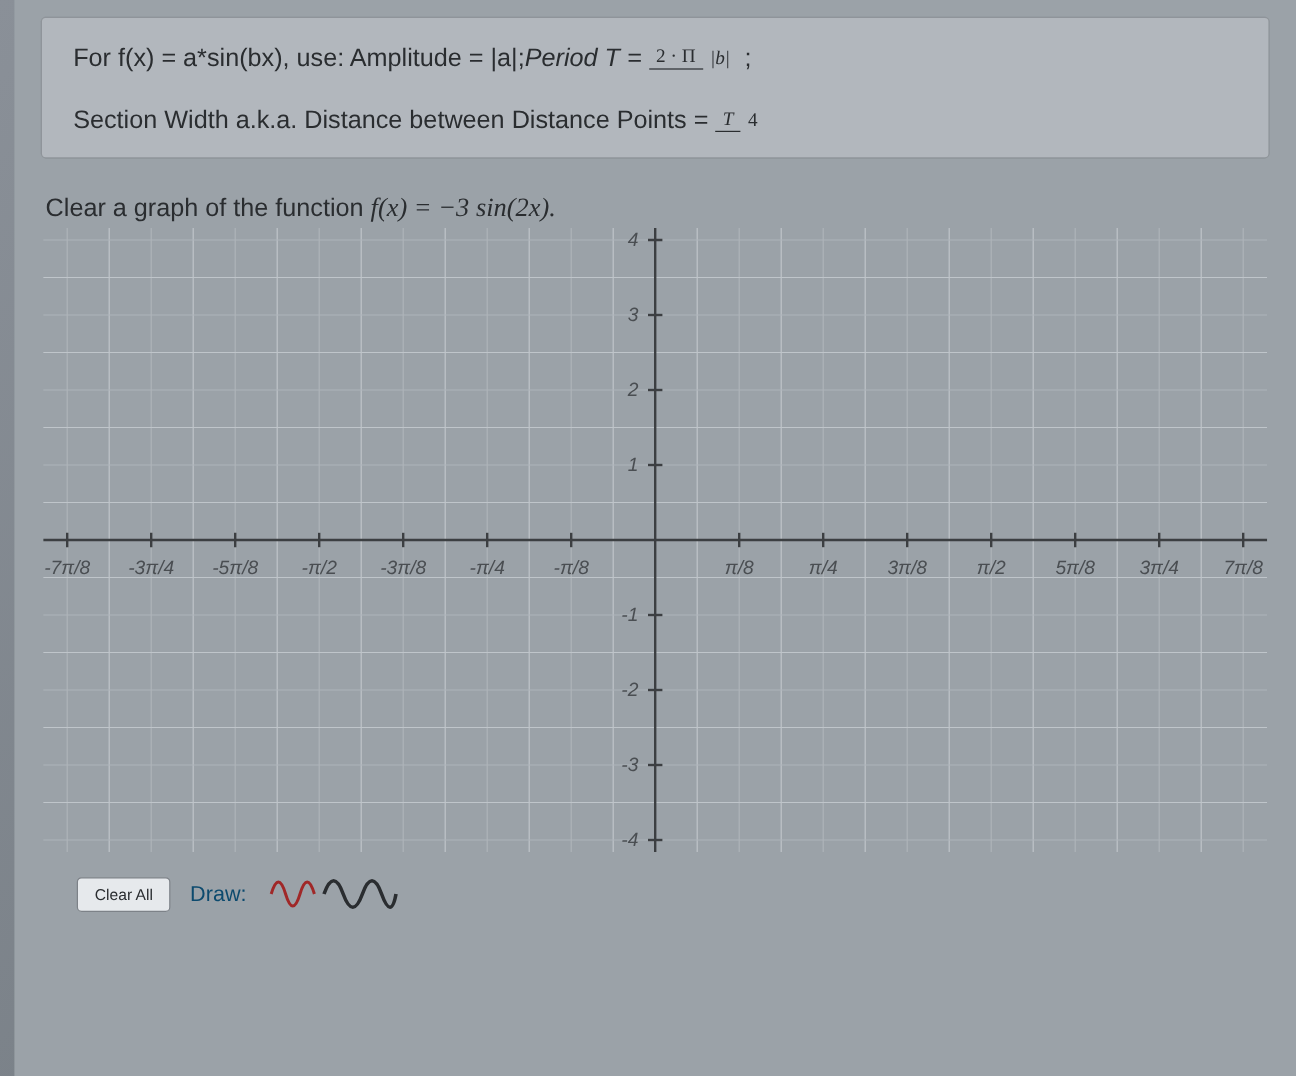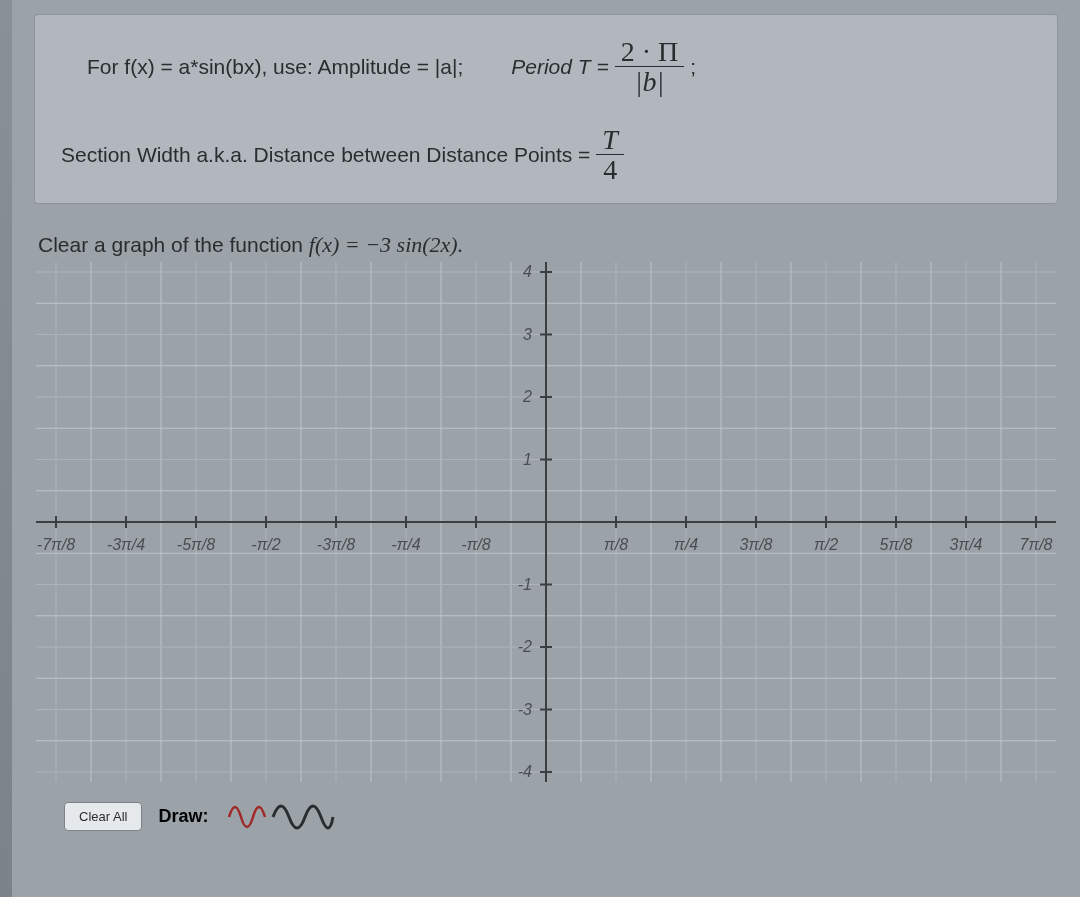--- a/index.html
+++ b/index.html
@@ -21,31 +21,31 @@
     padding: 14px 22px 0 22px;
   }
   .info-box {
     background: rgba(220,224,228,0.35);
     border: 1px solid rgba(80,85,90,0.35);
     border-radius: 4px;
     padding: 22px 26px 18px 26px;
     margin-bottom: 28px;
     color: #2a2d30;
   }
-  .info-line1 { display: flex; align-items: center; gap: 48px; font-size: 21px; margin-bottom: 28px; margin-left: 26px; }
+  .info-line1 { display: flex; align-items: flex-start; font-size: 21px; margin-bottom: 28px; }
   .info-line1 .amp { }
   .info-line2 { display: flex; align-items: center; font-size: 21px; }
   .ital { font-style: italic; }
   .frac {
     display: inline-flex;
-    flex-direction: column;
+    flex-direction: row;
     align-items: center;
     vertical-align: middle;
     font-family: 'Times New Roman', serif;
-    font-size: 28px;
+    font-size: 16px;
     line-height: 1.05;
     margin: 0 6px;
   }
   .frac .num { border-bottom: 1.5px solid #2a2d30; padding: 0 6px; }
   .frac .den { padding: 0 6px; }
   .period-row { display: flex; align-items: center; }
 
   .prompt-line {
     font-size: 21px;
     color: #2a2d30;
@@ -75,23 +75,22 @@
     background: #e6e9ec;
     border: 1px solid #7d8288;
     border-radius: 4px;
     padding: 6px 14px;
     font-size: 13px;
     color: #2a2d30;
     cursor: pointer;
   }
   .draw-label {
     font-size: 18px;
-    color: #000000;
+    color: #0c4a6e;
     margin-left: 6px;
-    font-weight: bold;
   }
   .wave-icon-wrap {
     display: inline-flex;
     align-items: center;
     padding: 2px 6px;
     border: 1px solid transparent;
     border-radius: 4px;
     cursor: pointer;
   }
   .help-row {

